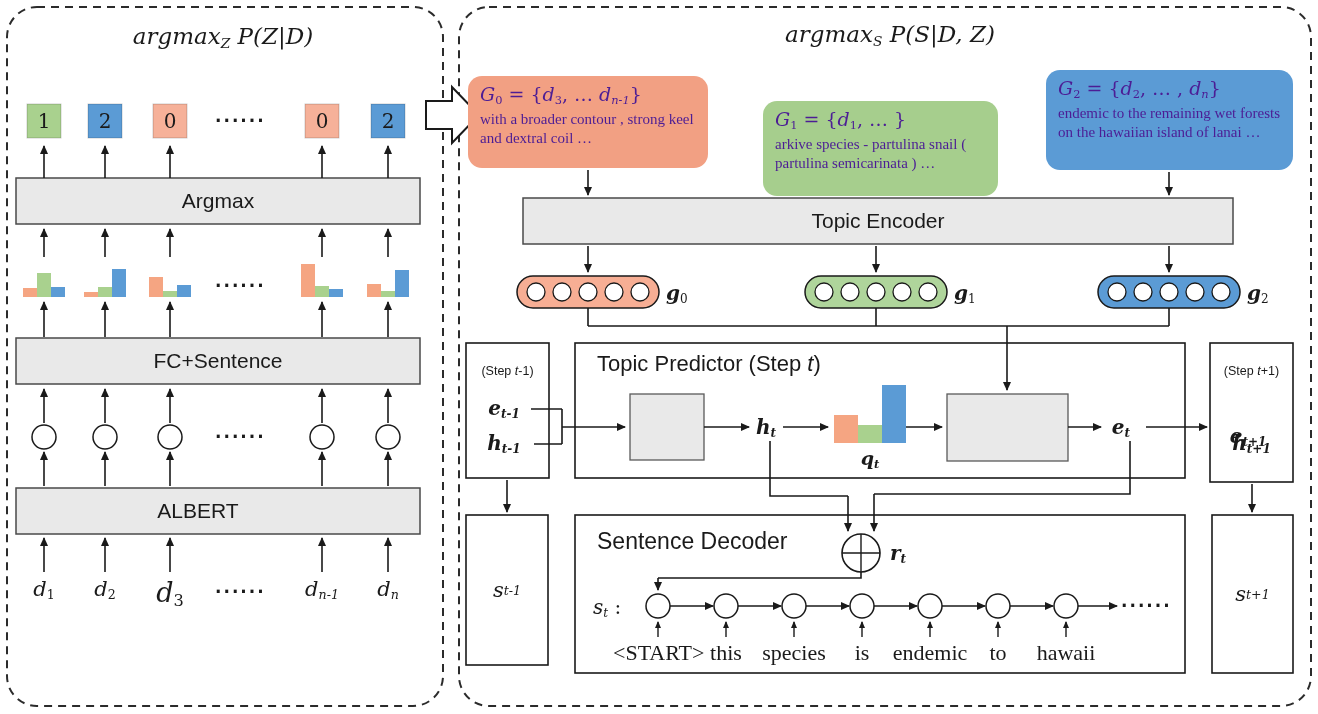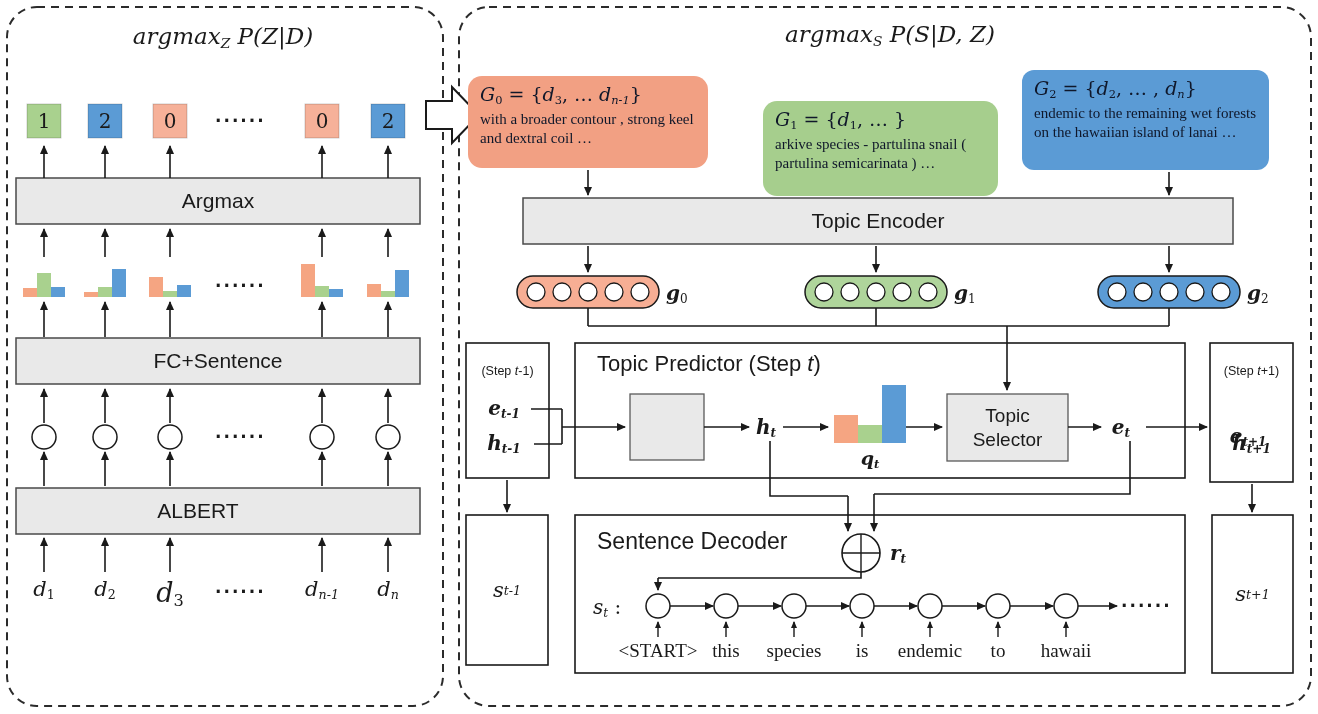--- a/index.html
+++ b/index.html
@@ -13,22 +13,22 @@
   .bd{font-weight:bold;}
   .sb{font-size:.6em;vertical-align:-.26em;}
   .flexc{display:flex;align-items:center;justify-content:center;}
   .title{font-size:23px;}
   .bigbox{font-size:21px;}
   .dots{font-family:"DejaVu Sans",sans-serif;font-weight:bold;font-size:17px;letter-spacing:2px;}
   .stepsmall{font-size:12.5px;margin-top:8px;}
   .mvar{font-size:20px;}
   .gformula{font-size:19px;margin-bottom:3px;white-space:nowrap;}
   .gbody{font-family:"Liberation Serif",serif;font-size:15px;line-height:1.27;white-space:normal;}
-  .gbox{position:absolute;border-radius:14px;padding:7px 12px;box-sizing:border-box;color:#0f172a;}
-  .word{font-family:"Liberation Serif",serif;font-size:19px;}
+  .gbox{position:absolute;border-radius:14px;padding:7px 12px;box-sizing:border-box;color:#4c1d95;}
+  .word{font-family:"Liberation Serif",serif;font-size:22px;}
 </style>
 </head>
 <body>
 
 <div id="stage">
 
   <svg id="overlay" width="1318" height="714" viewBox="0 0 1318 714">
     <defs>
       <marker id="ah" markerUnits="userSpaceOnUse" markerWidth="10" markerHeight="9" refX="8" refY="4" orient="auto">
           <path d="M0,0 L9,4 L0,8 z" fill="#1a1a1a"></path>
@@ -213,23 +213,20 @@
   <div class="lbl ctr dots" style="left:215px;top:427px;width:50px;">······</div>
   <div class="lbl ctr dots" style="left:215px;top:582px;width:50px;">······</div>
   <div class="lbl ctr dots" style="left:1121px;top:596px;width:50px;">······</div>
 
   <div class="lbl" style="left:597px;top:351px;font-size:22px;"><span>Topic Predictor (Step </span><span class="it">t</span><span>)</span></div>
   <div class="lbl ctr stepsmall" style="left:466px;top:356px;width:83px;"><span>(Step </span><span class="it">t</span><span>-1)</span></div>
   <div class="lbl ctr srf mvar" style="left:464px;top:396px;width:80px;"><span class="bd it">e</span><span class="sb bd it">t-1</span></div>
   <div class="lbl ctr srf mvar" style="left:464px;top:431px;width:80px;"><span class="bd it">h</span><span class="sb bd it">t-1</span></div>
   <div class="lbl ctr srf mvar" style="left:748px;top:415px;width:36px;"><span class="bd it">h</span><span class="sb bd it">t</span></div>
   <div class="lbl ctr srf" style="left:848px;top:447px;width:44px;font-size:19px;"><span class="bd it">q</span><span class="sb bd it">t</span></div>
-  <div class="lbl flexc" style="left:947px;top:394px;width:121px;height:67px;font-size:19px;line-height:1.25;">
-    <div class="ctr" style="width:86px;white-space:normal;">Topic Selector</div>
-  </div>
   <div class="lbl ctr srf mvar" style="left:1103px;top:415px;width:36px;"><span class="bd it">e</span><span class="sb bd it">t</span></div>
   <div class="lbl ctr stepsmall" style="left:1210px;top:356px;width:83px;"><span>(Step </span><span class="it">t</span><span>+1)</span></div>
   <div class="lbl ctr srf mvar" style="left:1211px;top:396px;width:74px;margin-top:28px;"><span class="bd it">e</span><span class="sb bd it">t+1</span></div>
   <div class="lbl ctr srf mvar" style="left:1211px;top:431px;width:81px;text-align:center;"><span class="bd it">h</span><span class="sb bd it">t+1</span></div>
 
   <div class="lbl" style="left:597px;top:528px;font-size:23px;">Sentence Decoder</div>
   <div class="lbl srf mvar" style="left:890px;top:541px;"><span class="bd it">r</span><span class="sb bd it">t</span></div>
   <div class="lbl srf mvar" style="left:593px;top:595px;"><span class="it">s</span><span class="sb it">t</span><span>  :</span></div>
   <div class="lbl flexc srf" style="left:466px;top:515px;width:82px;height:150px;font-size:21px;">
       <span class="it">s</span>
@@ -252,21 +249,21 @@
       <div class="lbl ctr srf" style="left:282px;top:577px;width:80px;font-size:21px;"><span class="it">d</span><span class="sb it">n-1</span></div>
       <div class="lbl ctr srf" style="left:348px;top:577px;width:80px;font-size:21px;"><span class="it">d</span><span class="sb it">n</span></div>
       <div class="gbox" style="left:468px;top:76px;width:240px;height:92px;background:#F2A083;">
         <div class="gformula srf"><span class="it">G</span><span class="sb">0</span><span> = {</span><span class="it">d</span><span class="sb">3</span><span>, … </span><span class="it">d</span><span class="sb it">n-1</span><span>}</span></div>
         <div class="gbody">with a broader contour , strong keel and dextral coil …</div>
       </div>
       <div class="gbox" style="left:763px;top:73px;width:235px;height:95px;background:#A6CE8D;margin-top:28px;">
         <div class="gformula srf"><span class="it">G</span><span class="sb">1</span><span> = {</span><span class="it">d</span><span class="sb">1</span><span>, … }</span></div>
         <div class="gbody">arkive species - partulina snail ( partulina semicarinata ) …</div>
       </div>
-      <div class="gbox" style="left:1022px;top:70px;width:247px;height:100px;background:#5B9BD5;border-radius:12px;">
+      <div class="gbox" style="left:1046px;top:70px;width:247px;height:100px;background:#5B9BD5;">
         <div class="gformula srf"><span class="it">G</span><span class="sb">2</span><span> = {</span><span class="it">d</span><span class="sb">2</span><span>, … , </span><span class="it">d</span><span class="sb it">n</span><span>}</span></div>
         <div class="gbody">endemic to the remaining wet forests on the hawaiian island of lanai …</div>
       </div>
       <div class="lbl srf" style="left:666px;top:281px;font-size:20px;"><span class="bd it">g</span><span class="sb">0</span></div>
       <div class="lbl srf" style="left:954px;top:281px;font-size:20px;"><span class="bd it">g</span><span class="sb">1</span></div>
       <div class="lbl srf" style="left:1247px;top:281px;font-size:20px;"><span class="bd it">g</span><span class="sb">2</span></div>
       <div class="lbl ctr word" style="left:613px;top:640px;width:90px;">&lt;START&gt;</div>
       <div class="lbl ctr word" style="left:681px;top:640px;width:90px;">this</div>
       <div class="lbl ctr word" style="left:749px;top:640px;width:90px;">species</div>
       <div class="lbl ctr word" style="left:817px;top:640px;width:90px;">is</div>

